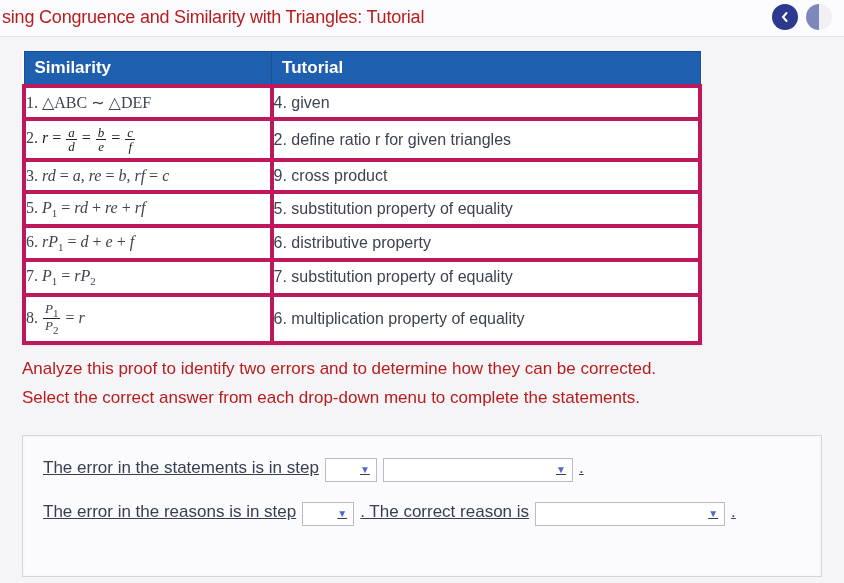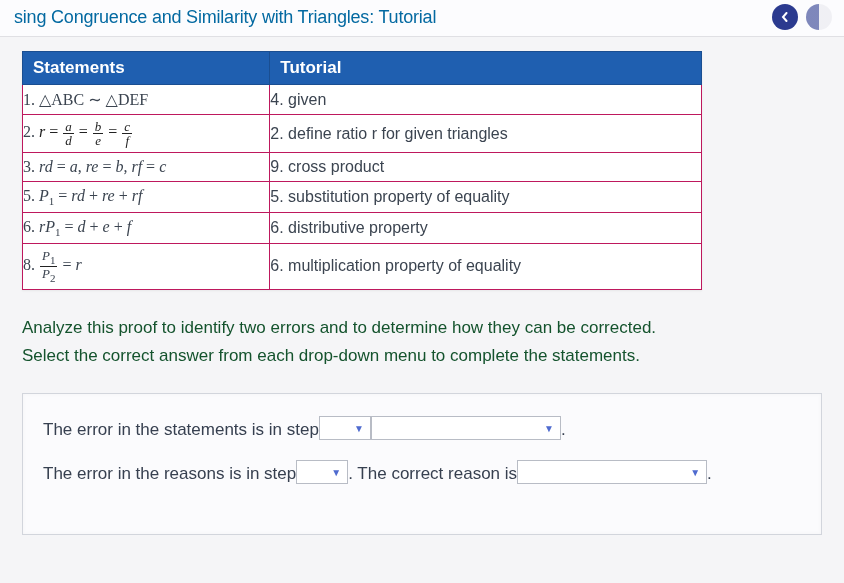--- a/index.html
+++ b/index.html
@@ -14,23 +14,23 @@
   .top-bar {
     display: flex;
     align-items: center;
     justify-content: space-between;
     padding: 4px 12px 6px 0px;
     background: #fcfcfe;
     border-bottom: 1px solid #e0e0e4;
   }
   .top-title {
     font-size: 18px;
-    color: #0369a1;
+    color: #b91c1c;
     font-weight: 400;
-    padding-left: 14px;
+    padding-left: 2px;
     letter-spacing: -0.2px;
   }
   .nav-icons { display:flex; gap:8px; align-items:center; }
   .nav-circle {
     width: 26px; height: 26px; border-radius: 50%;
     background: #2b3a8f; display:flex; align-items:center; justify-content:center;
     color:#fff; font-size:14px;
   }
   .nav-circle.partial {
     background: linear-gradient(90deg, #2b3a8f 50%, #e8e8ee 50%);
@@ -46,41 +46,41 @@
   table.proof th {
     background: #1f5fb0;
     color: #fff;
     text-align: left;
     padding: 6px 10px;
     font-weight: 600;
     font-size: 17px;
     border: 1px solid #1a4e91;
   }
   table.proof td {
-    border: 1px solid #be185d;
+    border: 4px solid #be185d;
     padding: 5px 0;
     font-size: 16px;
     color: #3b4450;
     vertical-align: middle;
     white-space: nowrap;
   }
   .stmt { font-family: "Cambria Math", "Times New Roman", serif; color:#222; }
   .frac { display:inline-block; text-align:center; vertical-align:middle; font-size:13px; line-height:1; padding:0 1px;}
   .frac .n { display:block; border-bottom:1px solid #222; padding:0 2px;}
   .frac .d { display:block; padding:0 2px;}
   .sub { font-size:11px; vertical-align:sub;}
-  .instructions { margin-top:24px; font-size:17px; color:#14532d; line-height:1.7;}
+  .instructions { margin-top:10px; font-size:17px; color:#b91c1c; line-height:1.7;}
   .answer-box {
     margin-top:22px;
     border:1px solid #d2d5dc;
     background:#fbfbfd;
     padding:22px 20px 30px 20px;
     box-shadow: inset 0 0 4px rgba(0,0,0,.03);
   }
-  .answer-row { font-size:17px; color:#374050; margin-bottom:20px; display:flex; align-items:flex-end; flex-wrap:wrap; }
+  .answer-row { font-size:17px; color:#374050; margin-bottom:20px; display:flex; align-items:flex-start; flex-wrap:wrap; gap:6px;text-decoration:underline;}
   .dropdown {
     display:inline-flex; align-items:center; justify-content:flex-end;
     min-width:52px; height:24px;
     border:1px solid #b8bcc5; background:#fff;
     padding:0 6px; font-size:12px; color:#4261c9;
     cursor:pointer;
   }
   .dropdown.wide { min-width:190px; }
   .tri { font-size:10px; color:#4f6bcf; }
 </style>
@@ -97,21 +97,21 @@
     </div>
     <div class="nav-circle partial"></div>
   </div>
 </div>
 
 <div class="content">
 
   <table class="proof">
     <thead>
       <tr>
-        <th>Statements</th>
+        <th>Similarity</th>
         <th>Tutorial</th>
       </tr>
     </thead>
     <tbody>
       <tr>
         <td class="stmt"><span>1. </span><span>△ABC ∼ △DEF</span></td>
         <td>4. given</td>
       </tr>
       <tr>
         <td class="stmt"><span>2. </span><span class="stmt"><i>r</i> = <span class="frac"><span class="n"><i>a</i></span><span class="d"><i>d</i></span></span> = <span class="frac"><span class="n"><i>b</i></span><span class="d"><i>e</i></span></span> = <span class="frac"><span class="n"><i>c</i></span><span class="d"><i>f</i></span></span></span></td>
@@ -121,20 +121,24 @@
         <td class="stmt"><span>3. </span><i>rd</i> = <i>a</i>, <i>re</i> = <i>b</i>, <i>rf</i> = <i>c</i></td>
         <td>9. cross product</td>
       </tr>
       <tr>
         <td class="stmt"><span>5. </span><i>P</i><span class="sub">1</span> = <i>rd</i> + <i>re</i> + <i>rf</i></td>
         <td>5. substitution property of equality</td>
       </tr>
       <tr>
         <td class="stmt"><span>6. </span><i>rP</i><span class="sub">1</span> = <i>d</i> + <i>e</i> + <i>f</i></td>
         <td>6. distributive property</td>
+      </tr>
+      <tr>
+        <td class="stmt"><span>7. </span><i>P</i><span class="sub">1</span> = <i>rP</i><span class="sub">2</span></td>
+        <td>7. substitution property of equality</td>
       </tr>
       <tr>
         <td class="stmt"><span>8. </span><span class="frac"><span class="n"><i>P</i><span class="sub">1</span></span><span class="d"><i>P</i><span class="sub">2</span></span></span> = <i>r</i></td>
         <td>6. multiplication property of equality</td>
       </tr>
     </tbody>
   </table>
 
   <div class="instructions">
     <div>Analyze this proof to identify two errors and to determine how they can be corrected.</div>

